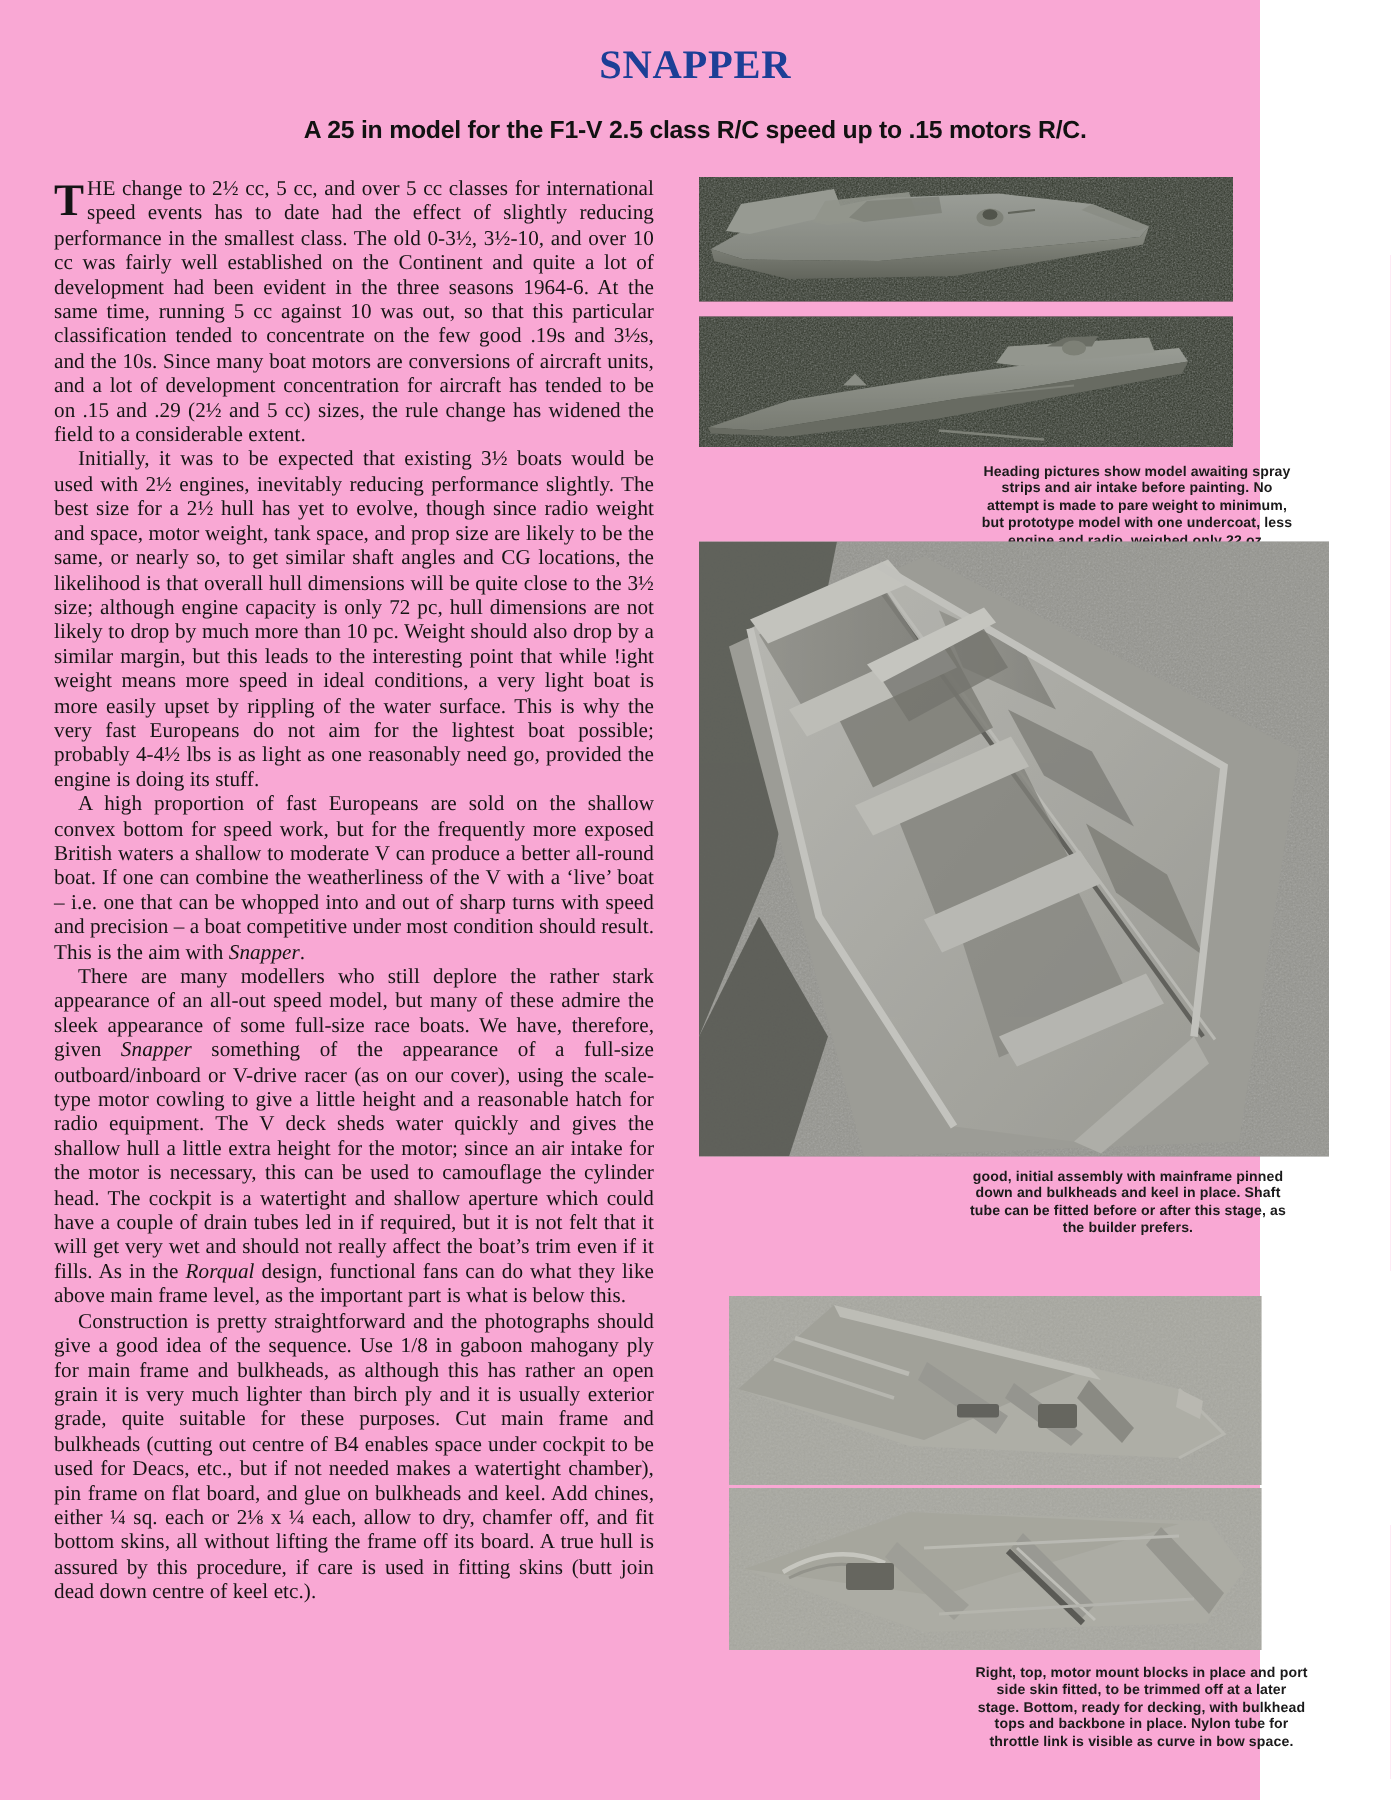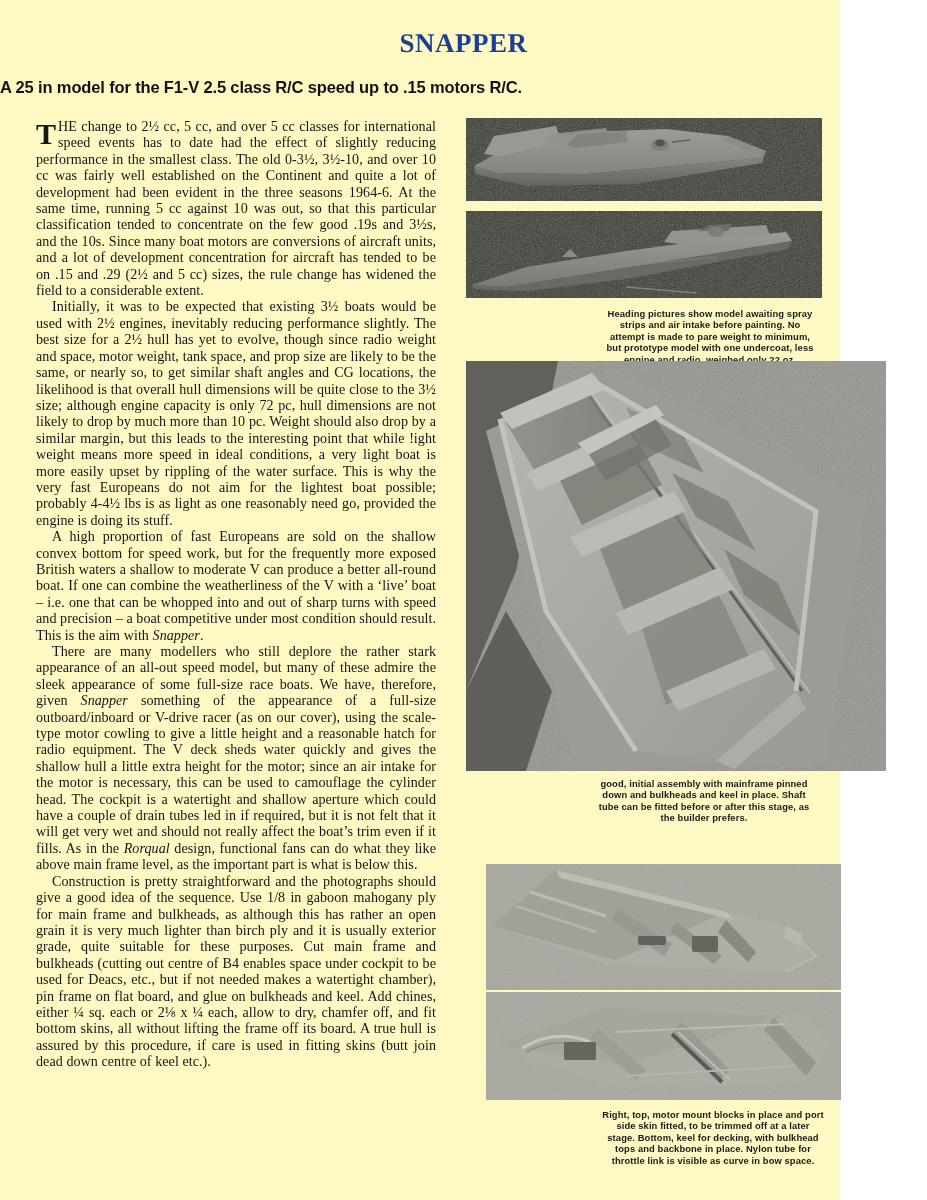--- a/index.html
+++ b/index.html
@@ -15,21 +15,21 @@
     font-family: "Liberation Serif", "DejaVu Serif", serif;
     color: #111111;
     overflow: hidden;
   }
 
   
   .page {
     position: absolute;
     left: 0; top: 0;
     width: 840px; height: 1200px;
-    background: #fef9c3;
+    background: #f9a8d4;
   }
 
   
   .masthead {
     position: absolute;
     left: 0; top: 30px;
     width: 927px;
     text-align: center;
   }
   .article-title {
@@ -39,21 +39,21 @@
     letter-spacing: 0.5px;
     color: #1c3f96;
     line-height: 1;
     margin: 0;
     text-rendering: geometricPrecision;
   }
   .subtitle {
     position: absolute;
     left: 0; top: 78px;
     width: 927px;
-    text-align: left;
+    text-align: center;
     font-family: "Liberation Sans", "DejaVu Sans", sans-serif;
     font-weight: bold;
     font-size: 16.5px;
     color: #121212;
     letter-spacing: -0.15px;
   }
 
   
   .text-column {
     position: absolute;
@@ -120,20 +120,21 @@
   
   .caption {
     position: absolute;
     font-family: "Liberation Sans", "DejaVu Sans", sans-serif;
     font-weight: bold;
     font-size: 9.4px;
     line-height: 11.4px;
     color: #1a1a1a;
     text-align: center;
     letter-spacing: 0.1px;
+    margin-left: 48px;
   }
   #caption-1 { left: 136px; top: 190px; width: 216px; }
   #caption-2 { left: 130px; top: 660px; width: 216px; }
   #caption-3 { left: 136px; top: 991px; width: 222px; }
 
 </style>
 </head>
 <body>
 
 <div class="page">
@@ -321,16 +322,16 @@
         <path d="M186 42 L236 90" stroke="#1f1f1c" stroke-width="4" fill="none"></path>
         <path d="M192 40 L244 88" stroke="#d6d6cf" stroke-width="2" fill="none"></path>
 
         <rect x="78" y="50" width="32" height="18" rx="2" fill="#35352f"></rect>
 
         <path d="M130 40 L300 32" stroke="#cdcdc6" stroke-width="2" fill="none"></path>
         <path d="M140 84 L310 74" stroke="#c4c4bd" stroke-width="2" fill="none"></path>
       </svg>
     </div>
 
-    <div class="caption" id="caption-3">Right, top, motor mount blocks in place and port side skin fitted, to be trimmed off at a later stage. Bottom, keel for decking, with bulkhead tops and backbone in place. Nylon tube for throttle link is visible as curve in bow space.</div>
+    <div class="caption" id="caption-3">Right, top, motor mount blocks in place and port side skin fitted, to be trimmed off at a later stage. Bottom, ready for decking, with bulkhead tops and backbone in place. Nylon tube for throttle link is visible as curve in bow space.</div>
 
   </div>
 </div>
 
 </body></html>

